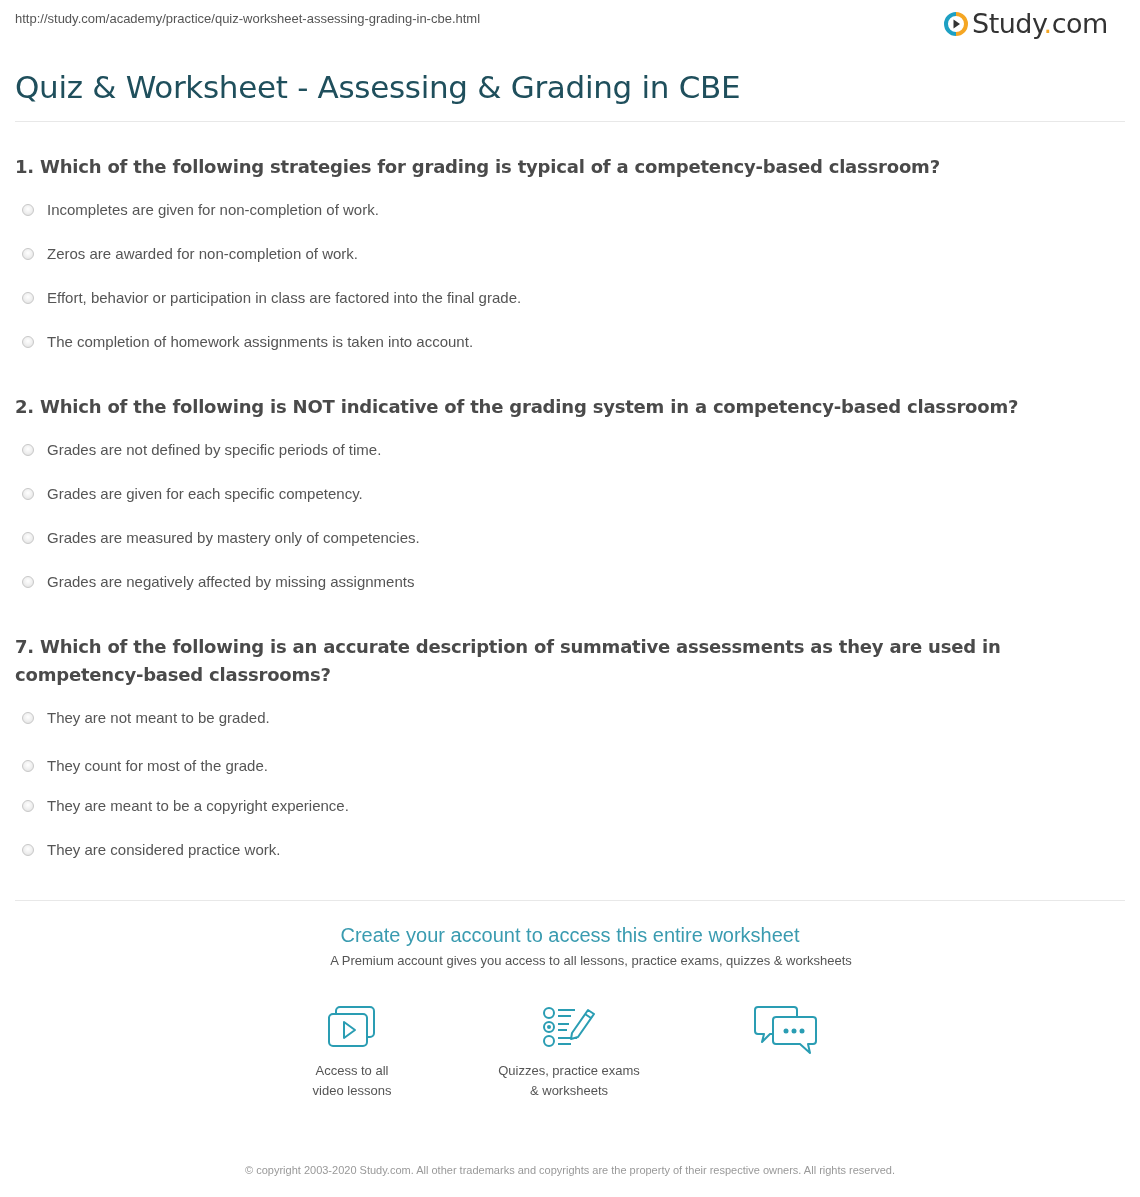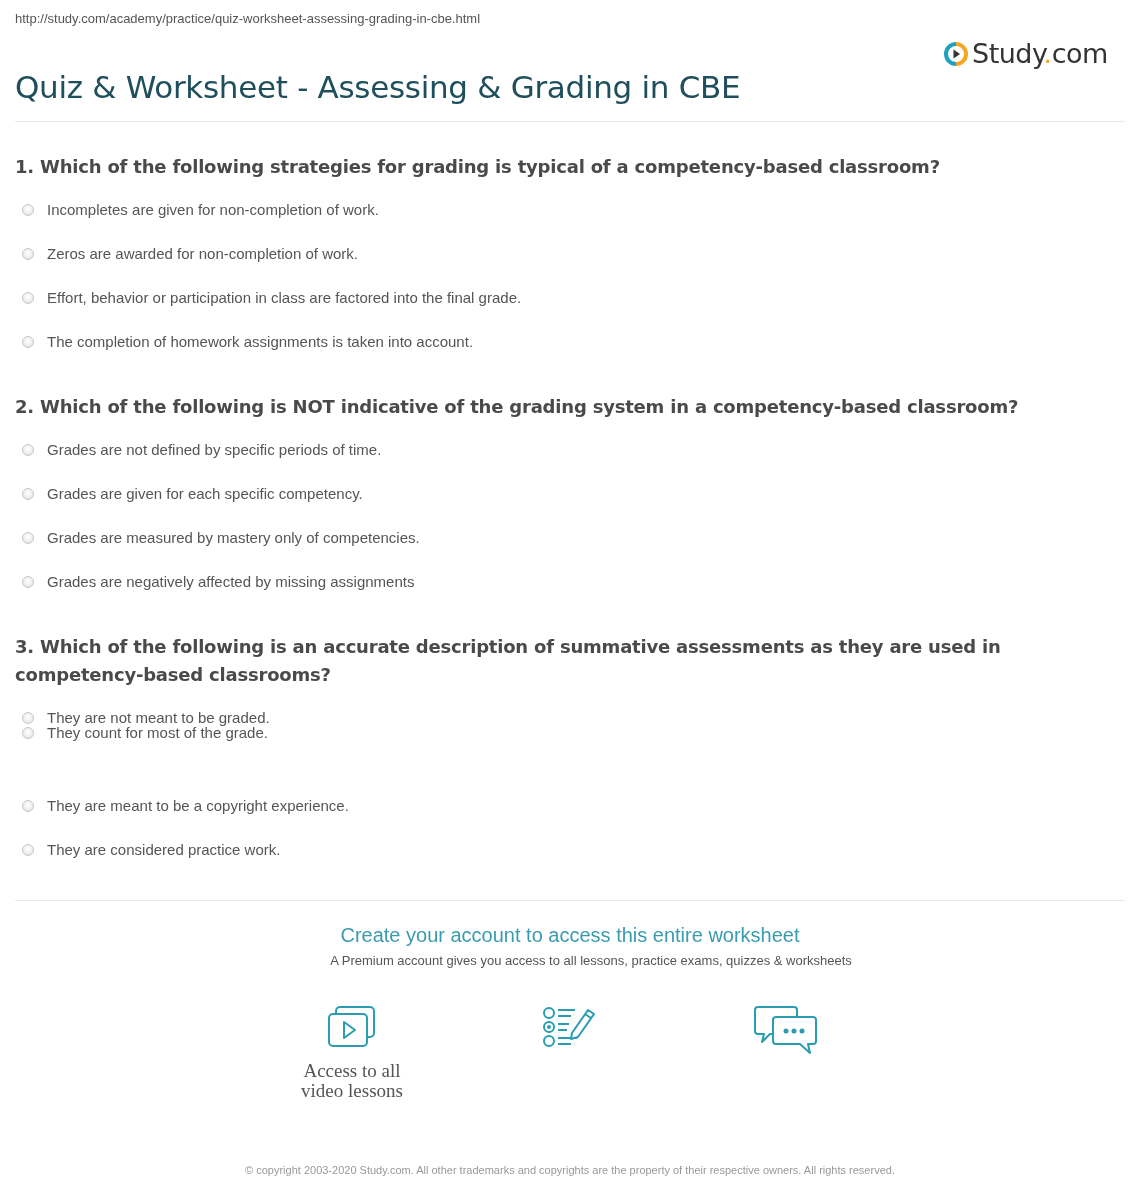--- a/index.html
+++ b/index.html
@@ -21,21 +21,20 @@
       font-family: "Liberation Sans", sans-serif;
       letter-spacing: 0px;
     }
     .logo {
       position: absolute;
       left: 944px;
       top: 9px;
       display: flex;
       align-items: center;
       gap: 4px;
-      margin-top: 30px;
     }
     .logo-mark {
       width: 24px;
       height: 24px;
       position: relative;
     }
     .logo-text {
       font-family: "DejaVu Sans", sans-serif;
       font-size: 27px;
       font-weight: 400;
@@ -118,24 +117,24 @@
     }
     .feature {
       position: absolute;
       top: 1005px;
       width: 200px;
       text-align: center;
     }
     .feature svg { display: block; margin: 0 auto; }
     .feature-label {
       margin-top: 12px;
-      font-size: 19px;
+      font-size: 13px;
       color: #555555;
       line-height: 20px;
-      font-family: Liberation Serif, serif;
+      font-family: Liberation Sans, sans-serif;
     }
     .footer {
       position: absolute;
       left: 210px;
       width: 720px;
       top: 1133px;
       text-align: center;
       font-size: 11px;
       color: #999999;
       line-height: 17px;
@@ -191,26 +190,26 @@
 </label>
 <label class="option" style="top:528px;">
   <span class="radio"></span>
   <span class="option-text">Grades are measured by mastery only of competencies.</span>
 </label>
 <label class="option" style="top:572px;">
   <span class="radio"></span>
   <span class="option-text">Grades are negatively affected by missing assignments</span>
 </label>
 
-<div class="question" style="top:633px;">3. Which of the following is an accurate description of summative assessments as they are used in competency-based classrooms?</div>
+<div class="question" style="top:633px;">7. Which of the following is an accurate description of summative assessments as they are used in competency-based classrooms?</div>
 <label class="option" style="top:708px;">
   <span class="radio"></span>
   <span class="option-text">They are not meant to be graded.</span>
 </label>
-<label class="option" style="top:723px;">
+<label class="option" style="top:756px;">
   <span class="radio"></span>
   <span class="option-text">They count for most of the grade.</span>
 </label>
 <label class="option" style="top:796px;">
   <span class="radio"></span>
   <span class="option-text">They are meant to be a copyright experience.</span>
 </label>
 <label class="option" style="top:840px;">
   <span class="radio"></span>
   <span class="option-text">They are considered practice work.</span>
@@ -245,20 +244,24 @@
       <line x1="17" y1="5" x2="34" y2="5" stroke="#2a9db3" stroke-width="2"></line>
       <line x1="17" y1="11" x2="30" y2="11" stroke="#2a9db3" stroke-width="2"></line>
       <line x1="17" y1="19" x2="28" y2="19" stroke="#2a9db3" stroke-width="2"></line>
       <line x1="17" y1="25" x2="26" y2="25" stroke="#2a9db3" stroke-width="2"></line>
       <line x1="17" y1="33" x2="36" y2="33" stroke="#2a9db3" stroke-width="2"></line>
       <line x1="17" y1="39" x2="30" y2="39" stroke="#2a9db3" stroke-width="2"></line>
       <path d="M31 28 L47 5 L53 9 L37 32 L30 34 Z" fill="#fff" stroke="#2a9db3" stroke-width="2" stroke-linejoin="round"></path>
       <line x1="44" y1="9" x2="50" y2="13" stroke="#2a9db3" stroke-width="2"></line>
     </svg>
   </span>
+  <div class="feature-label">
+    <div>Quizzes, practice exams</div>
+    <div>&amp; worksheets</div>
+  </div>
 </div>
 
 <div class="feature" style="left:686px;">
   <span>
     <svg width="64" height="50" viewBox="0 0 64 50">
       <path d="M4 2 H40 a3 3 0 0 1 3 3 V26 a3 3 0 0 1 -3 3 H16 L8 37 L10 29 H4 a3 3 0 0 1 -3 -3 V5 a3 3 0 0 1 3 -3 Z" fill="#fff" stroke="#2a9db3" stroke-width="2" stroke-linejoin="round"></path>
       <path d="M22 12 H59 a3 3 0 0 1 3 3 V36 a3 3 0 0 1 -3 3 H54 L56 48 L46 39 H22 a3 3 0 0 1 -3 -3 V15 a3 3 0 0 1 3 -3 Z" fill="#fff" stroke="#2a9db3" stroke-width="2" stroke-linejoin="round"></path>
       <circle cx="32" cy="26" r="2.5" fill="#2a9db3"></circle>
       <circle cx="40" cy="26" r="2.5" fill="#2a9db3"></circle>
       <circle cx="48" cy="26" r="2.5" fill="#2a9db3"></circle>

